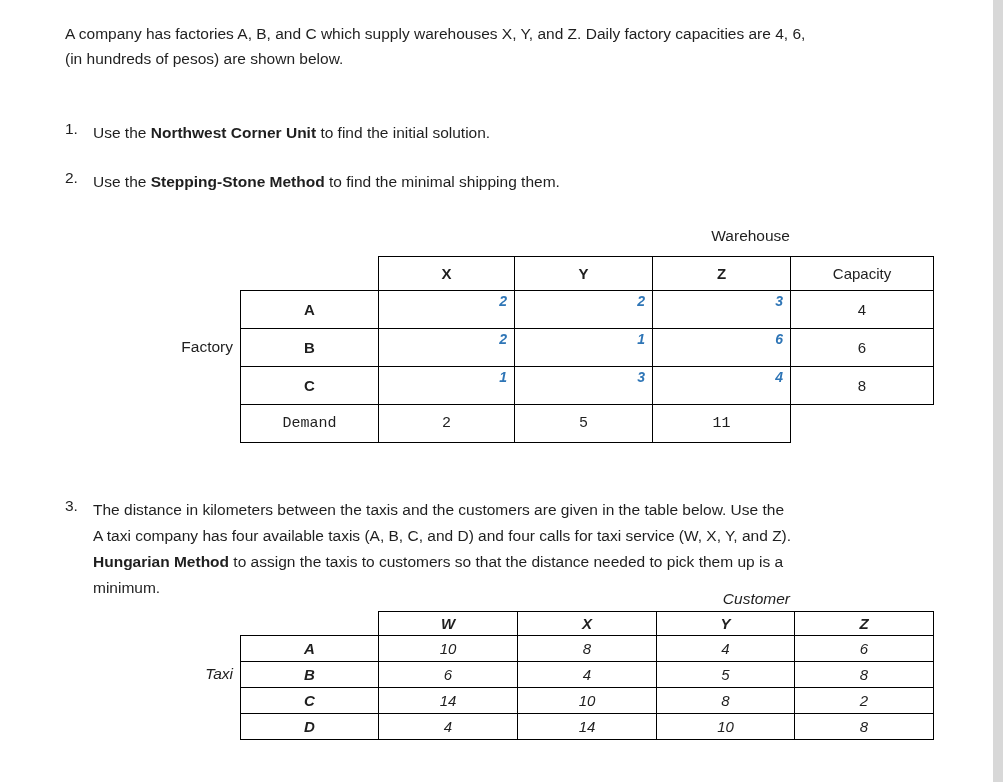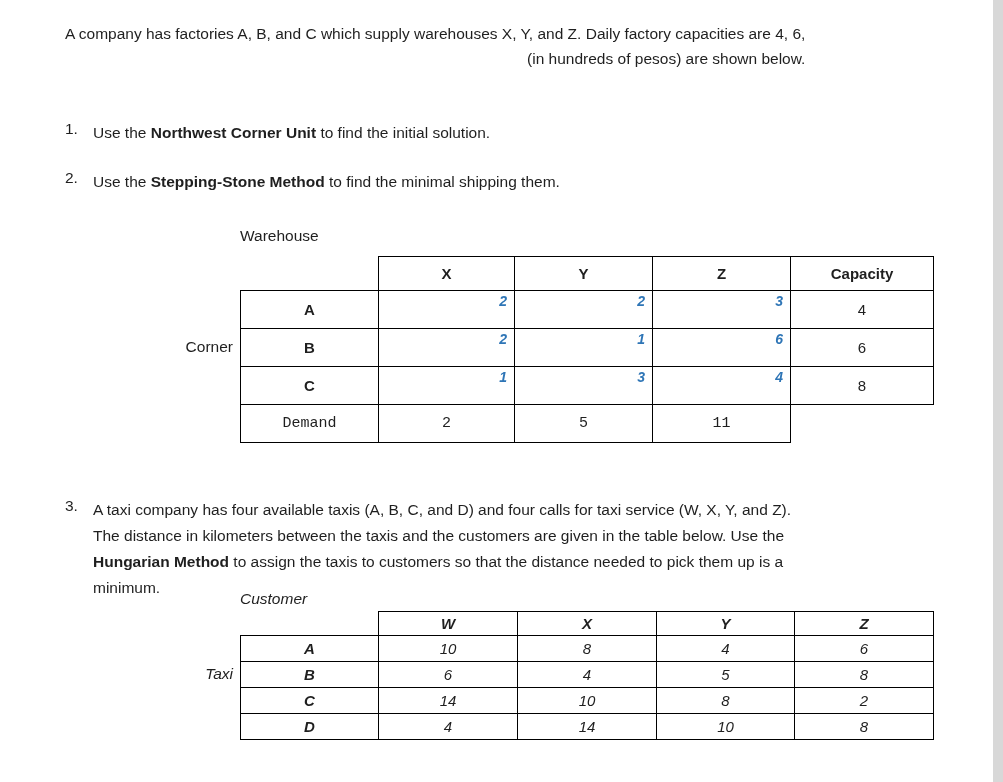--- a/index.html
+++ b/index.html
@@ -8,45 +8,45 @@
     position:relative;
     background:#ffffff;
     font-family:"Liberation Sans", sans-serif;
     color:#1f1f1f;
     overflow:hidden;
   }
   .edge-strip {
     position:absolute; top:0; left:993px; width:10px; height:782px;
     background:#d8d8d8;
   }
-  .textblock { position:absolute; left:65px; font-size:15.5px;text-align:right; }
+  .textblock { position:absolute; left:65px; font-size:15.5px; }
   .line { line-height:25px; white-space:nowrap; }
   .line26 { line-height:26px; white-space:nowrap; }
   .list-item { position:absolute; left:65px; font-size:15.5px; display:flex; }
   .num { display:inline-block; width:28px; flex:none; }
   b { font-weight:bold; }
 
   .tbl-section { position:absolute; left:65px; }
   .group-label {
     position:absolute; left:175px; top:0; width:550px;
-    text-align:left; font-size:15.5px; line-height:20px;
+    text-align:right; font-size:15.5px; line-height:20px;
   }
   .side-label {
     position:absolute; font-size:15.5px;
     display:flex; align-items:center; justify-content:flex-end;
   }
   table { position:absolute; border-collapse:collapse; table-layout:fixed; }
   th, td {
     border:1px solid #000;
     font-size:15px; text-align:center; vertical-align:middle;
     padding:0; overflow:hidden;
   }
   th { font-weight:bold; }
   .blank { border:none; }
-  .reg { font-weight:bold; }
+  .reg { font-weight:normal; }
   .cost { text-align:right; vertical-align:top; padding:1px 7px 0 0; }
   .costnum { color:#2E75B6; font-style:italic; font-weight:bold; font-size:14px; }
 </style>
 </head>
 <body>
 
 <div class="edge-strip"></div>
 
 <div class="textblock" style="top:21px;">
   <div class="line">A company has factories A, B, and C which supply warehouses X, Y, and Z. Daily factory capacities are 4, 6,</div>
@@ -58,21 +58,21 @@
   <span class="line"><span>Use the </span><b>Northwest Corner Unit</b><span> to find the initial solution.</span></span>
 </div>
 
 <div class="list-item" style="top:169px;">
   <span class="num">2.</span>
   <span class="line"><span>Use the </span><b>Stepping-Stone Method</b><span> to find the minimal shipping them.</span></span>
 </div>
 
 <div class="tbl-section" style="top:226px; width:870px; height:222px;">
   <div class="group-label">Warehouse</div>
-  <div class="side-label" style="left:40px; top:102px; width:128px; height:38px;">Corner</div>
+  <div class="side-label" style="left:40px; top:102px; width:128px; height:38px;">Factory</div>
   <table style="left:175px; top:30px;">
     <colgroup>
       <col style="width:138px">
         <col style="width:136px">
         <col style="width:138px">
         <col style="width:138px">
         <col style="width:143px">
     </colgroup>
     <tbody>
         <tr style="height:34px;">
@@ -110,22 +110,22 @@
       <td>11</td>
       <td class="blank"></td>
     </tr>
   </tbody>
     </table>
 </div>
 
 <div class="list-item" style="top:497px;">
   <span class="num">3.</span>
   <span>
+    <div class="line26">The distance in kilometers between the taxis and the customers are given in the table below. Use the</div>
     <div class="line26">A taxi company has four available taxis (A, B, C, and D) and four calls for taxi service (W, X, Y, and Z).</div>
-    <div class="line26">The distance in kilometers between the taxis and the customers are given in the table below. Use the</div>
     <div class="line26"><b>Hungarian Method</b><span> to assign the taxis to customers so that the distance needed to pick them up is a</span></div>
     <div class="line26">minimum.</div>
   </span>
 </div>
 
 <div class="tbl-section" style="top:587px; width:870px; height:155px;font-style:italic;">
   <div class="group-label" style="top:2px;">Customer</div>
   <div class="side-label" style="left:60px; top:74px; width:108px; height:26px;">Taxi</div>
   <table style="left:175px; top:24px;">
     <colgroup>

